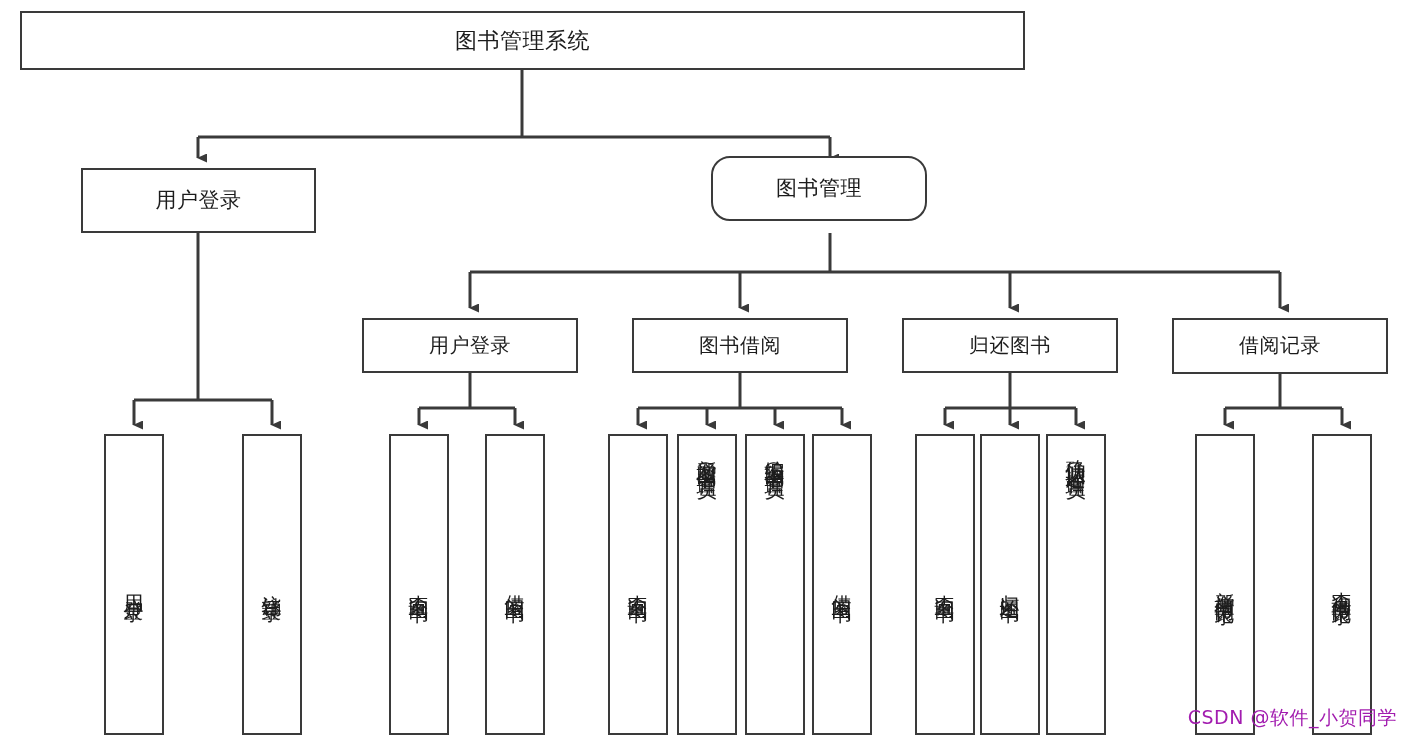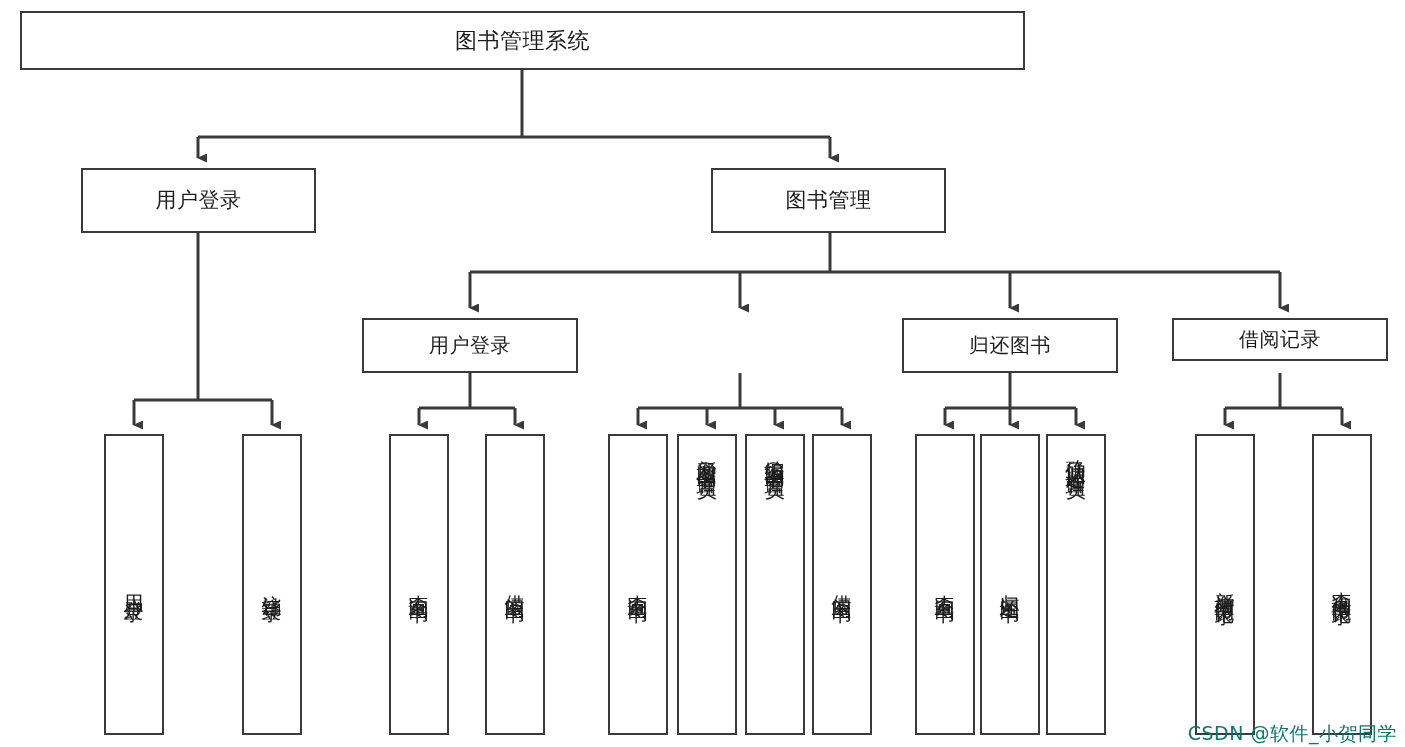--- a/index.html
+++ b/index.html
@@ -63,23 +63,23 @@
     letter-spacing: 3px;
     line-height: 1;
   }
   .node.leaf.centered {
     align-items: center;
     padding-top: 0;
   }
   .watermark {
     position: absolute;
     right: 8px;
-    bottom: 0;
+    bottom: 16px;
     font-size: 19px;
-    color: #0f766e;
+    color: #a21caf;
     z-index: 6;
     white-space: nowrap;
     letter-spacing: 0.5px;
   }
 </style>
 </head>
 <body>
 
 <div id="diagram-root">
 
@@ -134,34 +134,37 @@
   </svg>
 
   <div class="node root" style="left:20px; top:11px; width:1005px; height:59px;">
     <span class="node-label">图书管理系统</span>
   </div>
 
   <div class="node level2" style="left:81px; top:168px; width:235px; height:65px;">
     <span class="node-label">用户登录</span>
   </div>
 
-  <div class="node level2" style="left:711px; top:168px; width:235px; height:65px;">
+  <div class="node level2" style="left:711px; top:156px; width:216px; height:65px;border-radius:19px;">
     <span class="node-label">图书管理</span>
   </div>
 
   <div class="node level3" style="left:362px; top:318px; width:216px; height:55px;">
     <span class="node-label">用户登录</span>
   </div>
 
+  <div class="node level3" style="left:632px; top:318px; width:216px; height:55px;">
+    <span class="node-label">图书借阅</span>
+  </div>
 
   <div class="node level3" style="left:902px; top:318px; width:216px; height:55px;">
     <span class="node-label">归还图书</span>
   </div>
 
-  <div class="node level3" style="left:1172px; top:318px; width:216px; height:43px;">
+  <div class="node level3" style="left:1172px; top:318px; width:216px; height:56px;">
     <span class="node-label">借阅记录</span>
   </div>
 
   <div class="node leaf centered" style="left:104px; top:434px; width:60px; height:301px;">
     <span class="node-label">用户登录</span>
   </div>
 
   <div class="node leaf centered" style="left:242px; top:434px; width:60px; height:301px;">
     <span class="node-label">注销登录</span>
   </div>

